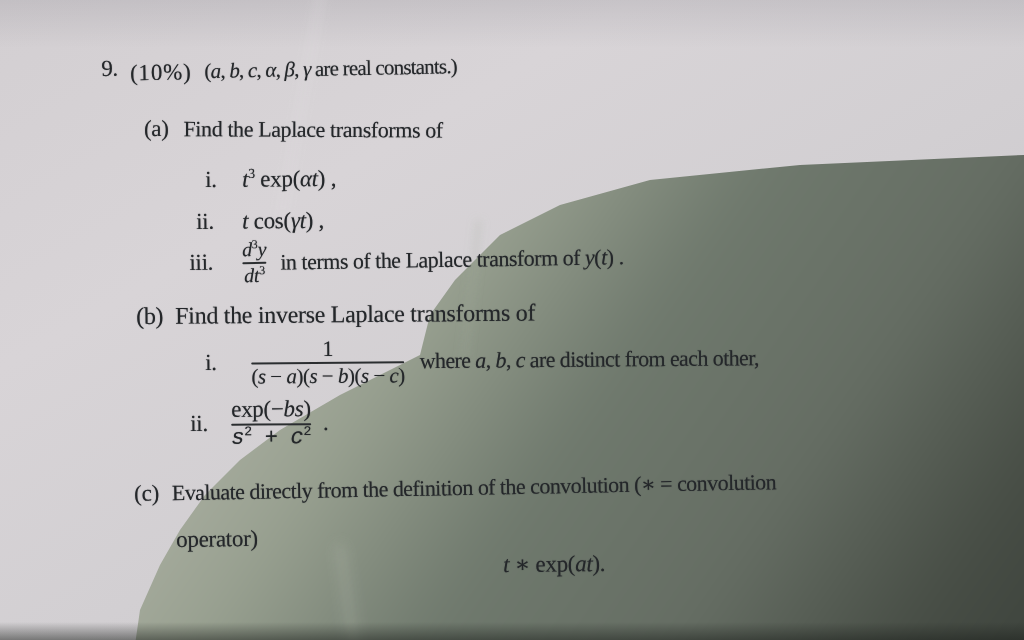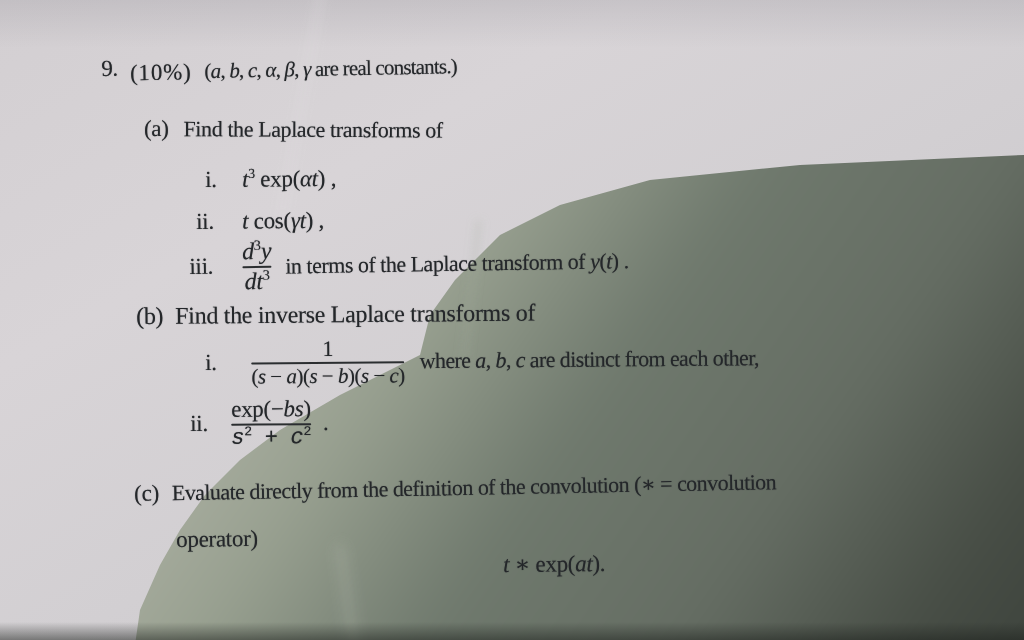--- a/index.html
+++ b/index.html
@@ -49,21 +49,21 @@
   .heading .q-pts{margin-right:13px;display:inline-block;transform:translateY(5px);letter-spacing:.8px;}
   .heading .q-note{display:inline-block;transform:translateY(4px);font-size:21px;letter-spacing:-.8px;}
 
   .pa-title{left:144px;top:116px;font-size:23px;transform:rotate(.3deg);}
   .pa-title .plabel{margin-right:15px;}
   .pa-title .ptitle{font-size:22px;letter-spacing:-.4px;}
 
   .a-i{left:205px;top:167px;font-size:23px;transform:rotate(-.5deg);}
   .a-ii{left:196px;top:209px;font-size:23px;transform:rotate(-.6deg);}
   .a-iii{left:189px;top:240px;font-size:23px;transform:rotate(-.9deg);}
-  .a-iii .frac{font-size:24px;align-items:center;}
+  .a-iii .frac{font-size:20px;align-items:center;}
   .a-iii .after{font-size:22px;margin-left:10px;letter-spacing:-.5px;}
 
   .pb-title{left:136px;top:303px;font-size:24px;transform:rotate(-.5deg);letter-spacing:-.3px;}
   .pb-title .plabel{margin-right:12px;}
 
   .b-i{left:205px;top:338px;font-size:23px;transform:rotate(-.5deg);}
   .b-i .frac .num{font-size:22px;}
   .b-i .frac .den{font-size:21px;letter-spacing:-.5px;}
   .b-i .after{font-size:22px;margin-left:11px;letter-spacing:-.6px;}
 

